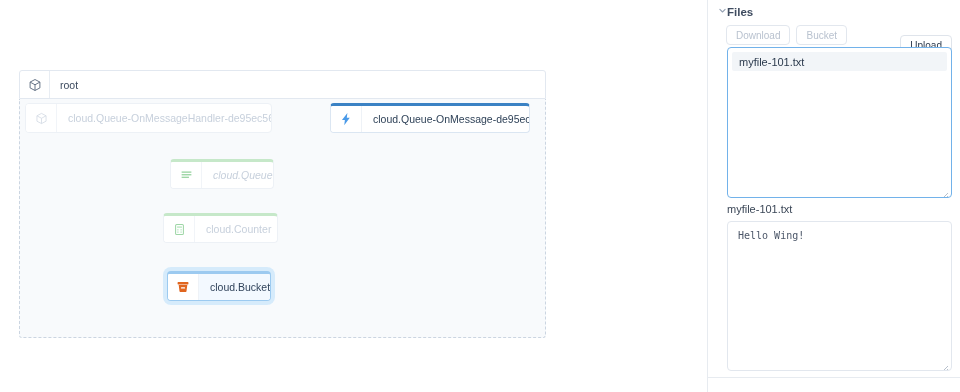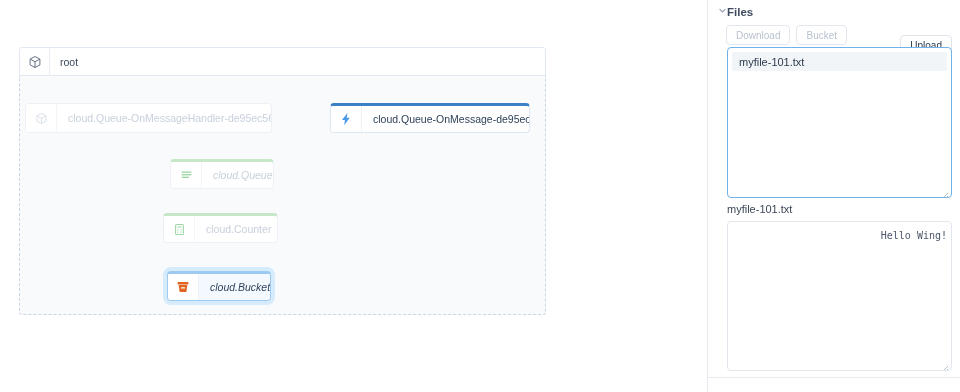--- a/index.html
+++ b/index.html
@@ -24,21 +24,21 @@
     position: absolute;
     left: 0; top: 0;
     width: 707px; height: 392px;
     background: #ffffff;
     overflow: hidden;
   }
 
   .construct-root {
     position: absolute;
     left: 19px;
-    top: 47px;
+    top: 70px;
     width: 527px;
     height: 263px;
   }
   .construct-root-header {
     position: absolute;
     left: 0; top: 0;
     width: 527px;
     height: 29px;
     box-sizing: border-box;
     border: 1px solid #e2e8f0;
@@ -111,21 +111,20 @@
   .node.dim .node-icon { border-right-color: #f1f4f8; }
 
   
   .node.accent-green  { border: 1px solid #edf1f6; border-top: 3px solid #c6e8c9; }
   .node.accent-orange { border: 1px solid #f0cdb3; border-top: 3px solid #e0651f; }
   .node.accent-blue   { border: 1px solid #dbe6f2; border-top: 3px solid #3b82c4; }
 
   .node.selected {
     box-shadow: 0 0 0 4px #d6ebfb;
     border-color: #9ccaf0;
-    font-style: italic;
   }
   .node.selected .node-label { color: #31445c; background: #f3f9ff; }
   .node.selected .node-icon  { background: #ffffff; }
 
   .node.active .node-label { color: #2f4258; }
 
   
   #node-handler { left: 25px;  top: 103px; width: 247px; }
   #node-queue   { left: 170px; top: 159px; width: 104px; font-style: italic; }
   #node-counter { left: 163px; top: 213px; width: 115px; }
@@ -225,21 +224,20 @@
     left: 19px;
     top: 221px;
     width: 225px;
     height: 150px;
     box-sizing: border-box;
     border: 1px solid #e2e7ee;
     border-radius: 4px;
     background: #ffffff;
     padding: 8px 4px 0 10px;
     overflow: hidden;
-    text-align: right;
   }
   #file-content pre {
     margin: 0;
     font-family: "DejaVu Sans Mono", monospace;
     font-size: 10px;
     color: #4b5668;
     white-space: pre-wrap;
   }
 
   #panel-divider-bottom {

